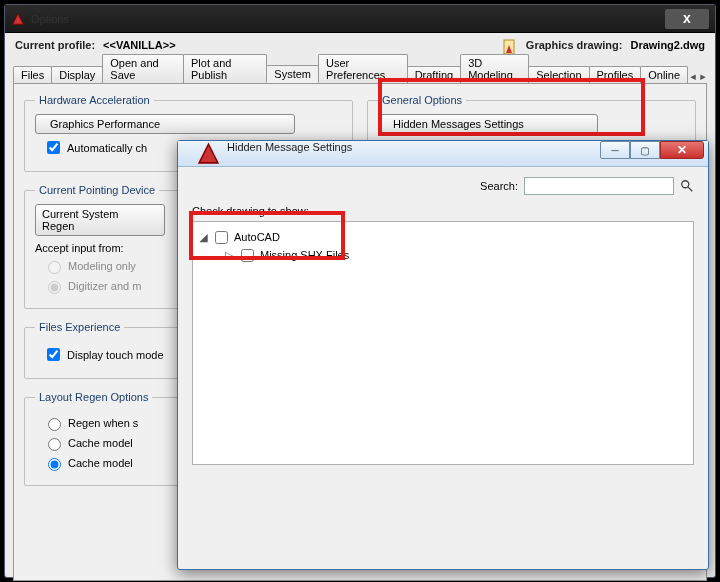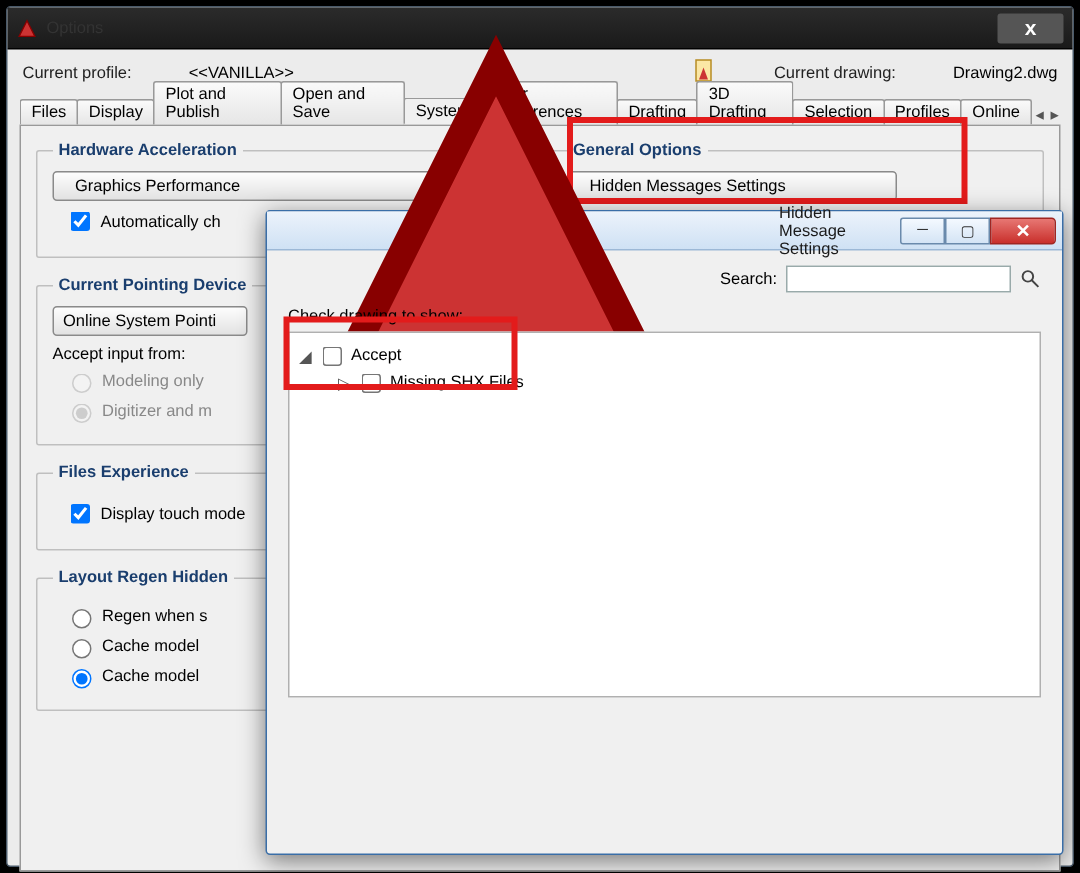--- a/index.html
+++ b/index.html
@@ -7,50 +7,50 @@
 
 
 .options-window { position: absolute; left: 4px; top: 4px; width: 712px; height: 574px; background: #ececec; border: 1px solid #4a5a6a; border-radius: 3px; box-shadow: 0 0 3px rgba(0,0,0,0.4); }
 .titlebar { display: flex; align-items: center; height: 28px; background: linear-gradient(#f7f7f7, #e3e3e3); border-bottom: 1px solid #b0b0b0; padding: 0 6px; }
 .titlebar .app-icon { width: 14px; height: 14px; margin-right: 6px; }
 .titlebar .title { flex: 1; color: #333; }
 .titlebar .close { width: 44px; height: 20px; text-align: center; color: #333; font-size: 14px; font-weight: bold; cursor: pointer; }
 .titlebar.dark { background: linear-gradient(#2b2b2b, #1a1a1a); border-bottom: 1px solid #000; color: #fff; }
 .titlebar.dark .close { background: #555; color: #fff; border-radius: 2px; line-height: 18px; }
 
-.profile-row { display: flex; align-items: flex-end; padding: 6px 10px; gap: 38px; }
+.profile-row { display: flex; align-items: flex-start; padding: 6px 10px; gap: 8px; font-weight: bold; }
 .profile-row .label { color: #222; }
 .profile-row .name { margin-right: auto; }
 .profile-row .dwg-icon { width: 16px; height: 16px; }
 
 .tab-row { display: flex; align-items: flex-end; padding: 0 8px; height: 22px; position: relative; }
 .tab { border: 1px solid #999; border-bottom: none; background: linear-gradient(#fafafa, #e6e6e6); padding: 2px 7px; margin-right: -1px; border-radius: 2px 2px 0 0; position: relative; cursor: pointer; }
 .tab.active { background: #f0f0f0; z-index: 2; border-bottom: 1px solid #f0f0f0; }
 .tab-scroll { margin-left: 2px; display: flex; gap: 2px; }
 .tab-scroll span { width: 8px; height: 14px; display: inline-flex; align-items: center; justify-content: center; color: #555; cursor: pointer; }
 
 .tab-content { border: 1px solid #999; margin: 0 8px 8px; background: #f0f0f0; padding: 10px; height: 498px; display: flex; gap: 14px; }
 
 .col { width: 50%; }
 fieldset { border: 1px solid #bfbfbf; border-radius: 2px; margin: 0 0 12px 0; padding: 8px 10px 10px; }
-legend { color: #1a3e6e; padding: 0 4px; font-weight: bold; }
+legend { color: #1a3e6e; padding: 0 4px; }
 
 .btn { background: linear-gradient(#fdfdfd, #e2e2e2); border: 1px solid #8a8a8a; border-radius: 3px; padding: 3px 14px; cursor: pointer; min-width: 200px; display: inline-block; }
 .btn.wide { width: 260px; }
 
 .chk-row, .rad-row { display: flex; align-items: center; gap: 4px; margin: 4px 0 4px 8px; }
 .chk, .rad { width: 13px; height: 13px; }
 .rad-row.disabled { color: #888; }
 
 
 .gen-highlight { position: absolute; left: 378px; top: 78px; width: 267px; height: 58px; border: 4px solid #e31b1b; pointer-events: none; z-index: 3; }
 
 
 .hms-window { position: absolute; left: 177px; top: 140px; width: 532px; height: 430px; background: #f0f0f0; border: 1px solid #3a6ea7; border-radius: 3px; box-shadow: 0 4px 16px rgba(0,0,0,0.5); z-index: 5; }
-.hms-titlebar { display: flex; align-items: center; height: 26px; background: linear-gradient(#ecf3fb, #cfe1f4); border-bottom: 1px solid #9cb8d6; padding: 0 4px 0 6px; gap: 36px; }
+.hms-titlebar { display: flex; height: 26px; background: linear-gradient(#ecf3fb, #cfe1f4); border-bottom: 1px solid #9cb8d6; padding: 0 4px 0 18px; }
 .hms-titlebar .hms-title { flex: 1; color: #1a1a1a; }
 .winbtns { display: flex; gap: 0; }
 .winbtn { width: 30px; height: 18px; border: 1px solid #6a8aac; background: linear-gradient(#f4f9ff, #d4e4f5); display: flex; align-items: center; justify-content: center; cursor: pointer; font-size: 10px; color: #333; }
 .winbtn.min { border-radius: 2px 0 0 2px; }
 .winbtn.close2 { background: linear-gradient(#e77773, #c9302c); color: #fff; border-color: #a02622; border-radius: 0 3px 3px 0; width: 44px; font-weight: bold; font-size: 12px; }
 
 .hms-body { padding: 10px 14px; }
 .search-row { display: flex; align-items: center; justify-content: flex-end; gap: 6px; margin-bottom: 10px; }
 .search-input { width: 150px; height: 18px; border: 1px solid #9aa; background: #fff; padding: 1px 3px; }
 .search-icon { width: 14px; height: 14px; color: #444; cursor: pointer; }
@@ -77,33 +77,33 @@
     <span class="close">x</span>
   </div>
 
   <div class="profile-row">
     <span class="label">Current profile:</span>
     <span class="name">&lt;&lt;VANILLA&gt;&gt;</span>
     <svg class="dwg-icon" viewBox="0 0 16 16">
         <rect x="2" y="1" width="10" height="14" fill="#fbe7a5" stroke="#b78c23"></rect>
         <path d="M4 14 L7 6 L10 14 Z" fill="#c33"></path>
       </svg>
-    <span class="label">Current drawing:</span>
+    <span class="label">Graphics drawing:</span>
     <span>Drawing2.dwg</span>
   </div>
 
   <div class="tab-row">
     <span class="tab">Files</span>
     <span class="tab">Display</span>
+    <span class="tab">Open and Save</span>
     <span class="tab">Plot and Publish</span>
-    <span class="tab">Open and Save</span>
     <span class="tab active">System</span>
     <span class="tab">User Preferences</span>
     <span class="tab">Drafting</span>
-    <span class="tab">3D Drafting</span>
+    <span class="tab">3D Modeling</span>
     <span class="tab">Selection</span>
     <span class="tab">Profiles</span>
     <span class="tab">Online</span>
     <span class="tab-scroll">
       <span>◂</span>
       <span>▸</span>
     </span>
   </div>
 
   <div class="tab-content">
@@ -113,42 +113,42 @@
         <legend>Hardware Acceleration</legend>
         <span class="btn wide">Graphics Performance</span>
         <div class="chk-row">
           <input type="checkbox" class="chk" checked="" style="">
           <span>Automatically ch</span>
         </div>
       </fieldset>
 
       <fieldset>
         <legend>Current Pointing Device</legend>
-        <span class="btn" style="width:130px;min-width:130px;text-align:left;padding-left:6px">Online System Pointi</span>
+        <span class="btn" style="width:130px;min-width:130px;text-align:left;padding-left:6px">Current System Regen</span>
         <div style="margin-top:6px">Accept input from:</div>
         <div class="rad-row disabled">
           <input type="radio" class="rad" disabled="" style="">
           <span>Modeling only</span>
         </div>
         <div class="rad-row disabled">
           <input type="radio" class="rad" disabled="" checked="" style="">
           <span>Digitizer and m</span>
         </div>
       </fieldset>
 
       <fieldset>
         <legend>Files Experience</legend>
         <div class="chk-row">
           <input type="checkbox" class="chk" checked="" style="">
           <span>Display touch mode</span>
         </div>
       </fieldset>
 
       <fieldset>
-        <legend>Layout Regen Hidden</legend>
+        <legend>Layout Regen Options</legend>
         <div class="rad-row">
           <input type="radio" class="rad" name="regen" style="">
           <span>Regen when s</span>
         </div>
         <div class="rad-row">
           <input type="radio" class="rad" name="regen" style="">
           <span>Cache model</span>
         </div>
         <div class="rad-row">
           <input type="radio" class="rad" name="regen" checked="" style="">
@@ -191,21 +191,21 @@
           <line x1="9" y1="9" x2="14" y2="14" stroke="#444" stroke-width="1.5"></line>
         </svg>
     </div>
 
     <div>Check drawing to show:</div>
 
     <div class="tree-box">
       <div class="tree-item">
         <span class="expander">◢</span>
         <input type="checkbox" class="treechk" style="">
-        <span>Accept</span>
+        <span>AutoCAD</span>
       </div>
       <div class="tree-item child">
         <span class="expander">▷</span>
         <input type="checkbox" class="treechk" style="">
         <span>Missing SHX Files</span>
       </div>
     </div>
 
   </div>
 </div>

